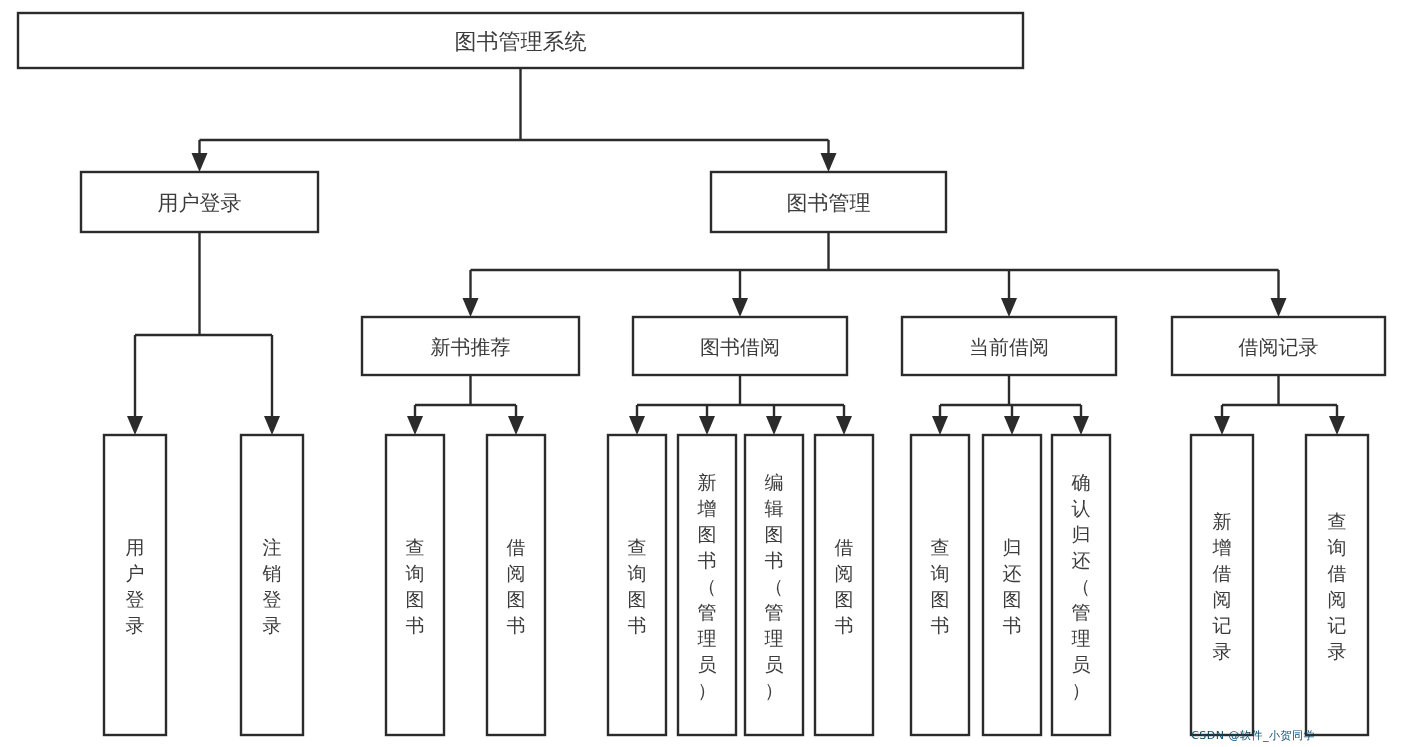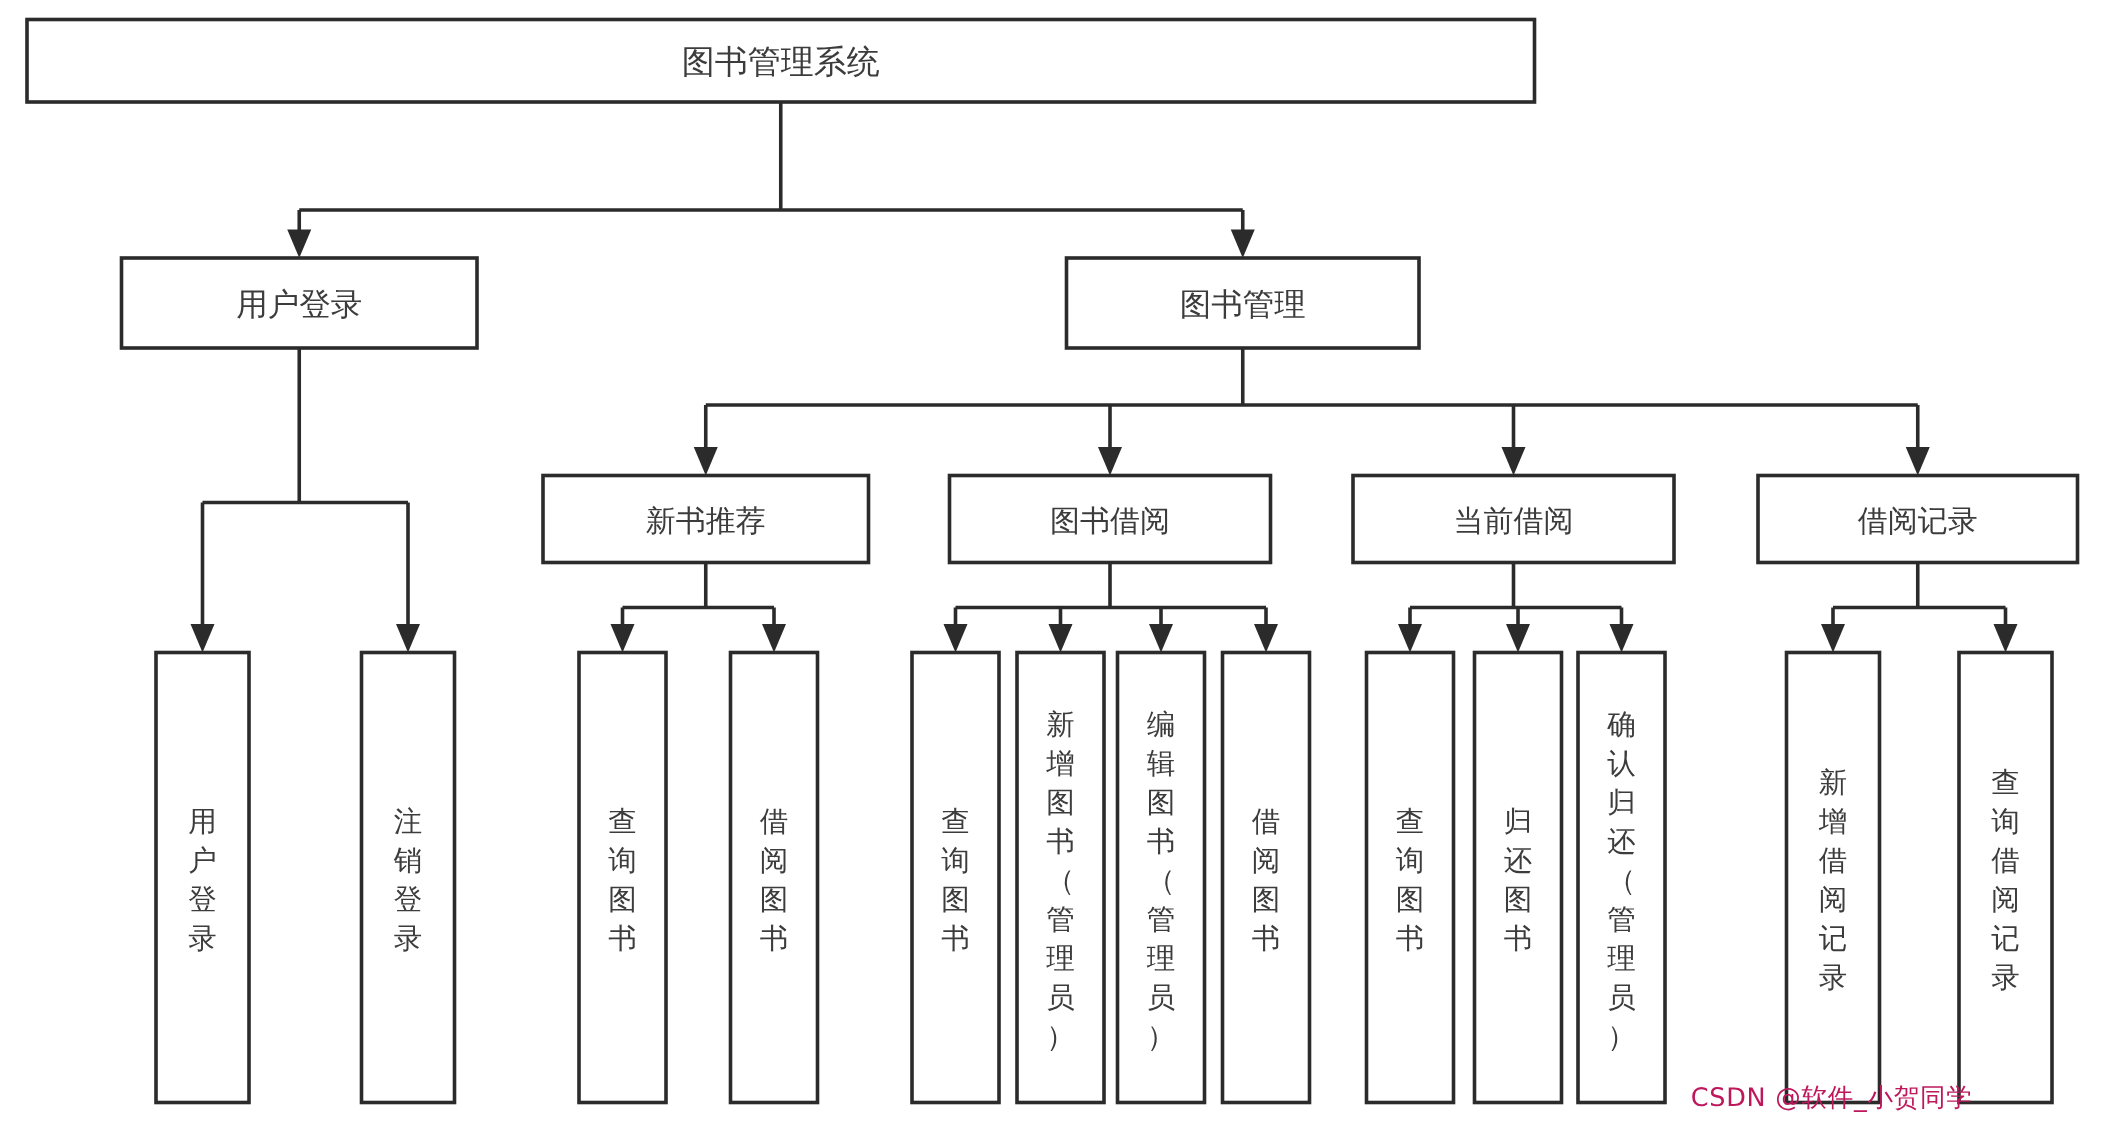--- a/index.html
+++ b/index.html
@@ -53,22 +53,22 @@
     stroke-linecap: butt;
   }
   .arrow-head {
     fill: #2b2b2b;
     stroke: none;
   }
   .watermark {
     position: absolute;
     right: 8px;
     bottom: 4px;
-    color: #be185d;
-    font-size: 17px;
+    color: #0c4a6e;
+    font-size: 11px;
     font-family: "DejaVu Sans", "Liberation Sans", sans-serif;
     letter-spacing: 0.5px;
     white-space: nowrap;
     user-select: none;
   }
 </style>
 </head>
 <body>
 
 <div id="diagram-root">

